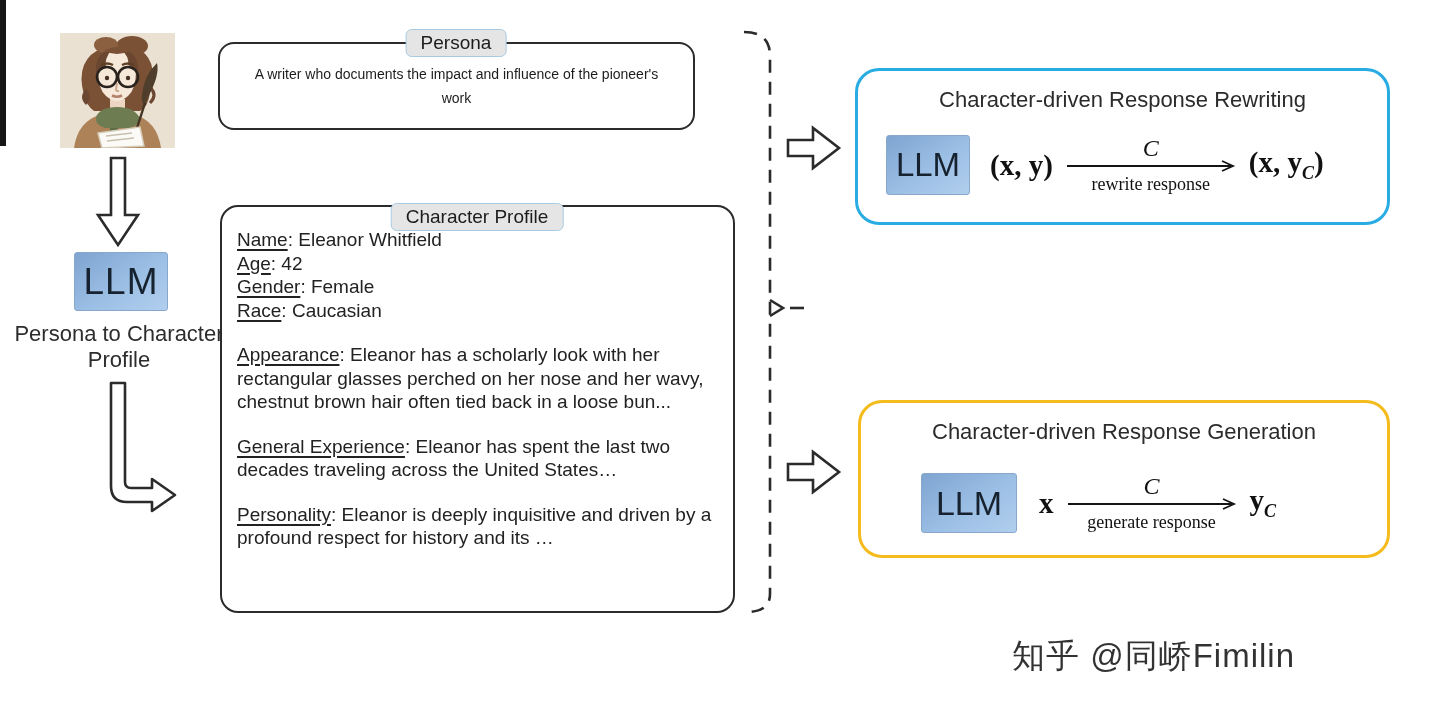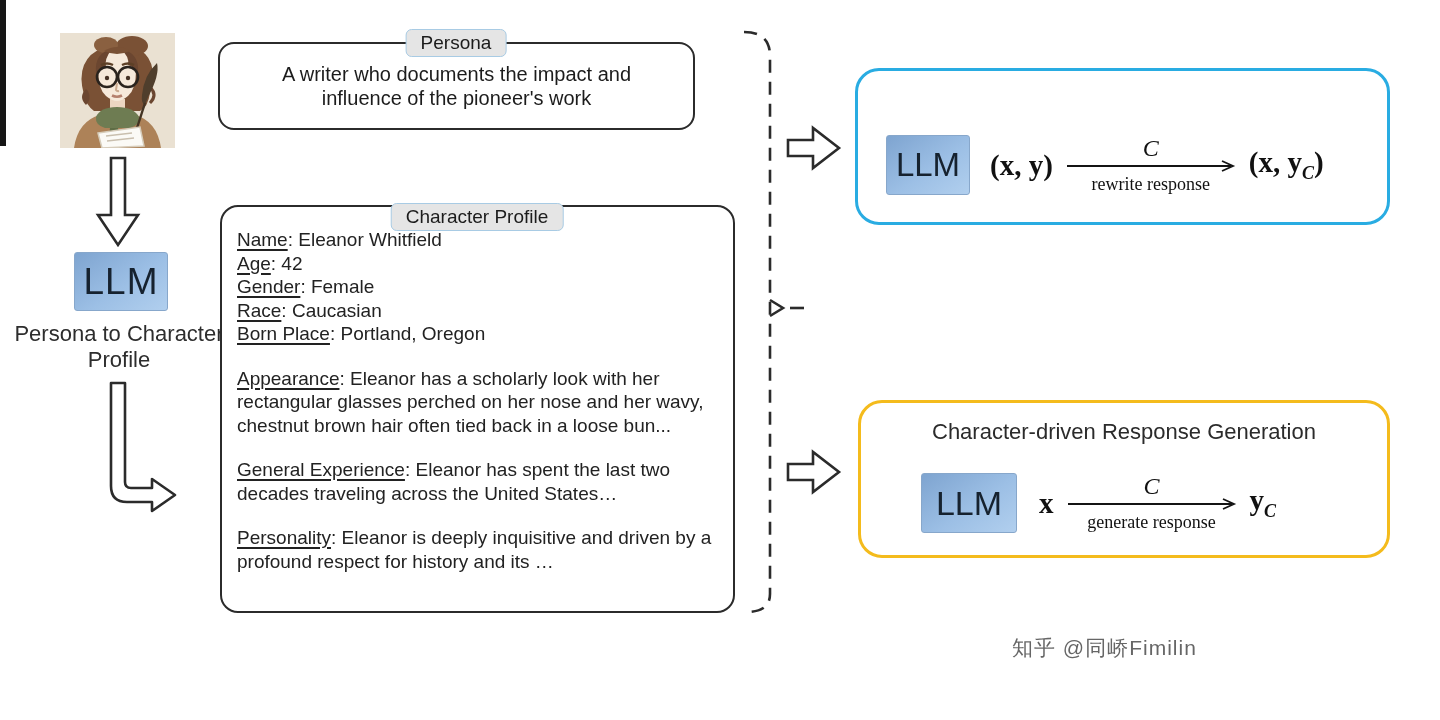--- a/index.html
+++ b/index.html
@@ -13,21 +13,21 @@
   .llm-box{background:linear-gradient(145deg,#7ea4d0 0%,#9cbfe5 55%,#b1cfee 100%);
            border:1px solid #87a7cb;border-radius:3px;display:flex;align-items:center;justify-content:center;
            color:#16222f;font-weight:500;}
   .llm-left{left:74px;top:252px;width:92px;height:57px;font-size:37px;letter-spacing:1px;}
   .persona-to{left:8px;top:321px;width:222px;text-align:center;font-size:22px;line-height:26px;color:#2d2d2d;}
 
   
   .outline-box{border:2.5px solid #2b2b2b;background:#fff;}
   .persona-box{left:218px;top:42px;width:477px;height:88px;border-radius:16px;
                display:flex;align-items:center;justify-content:center;text-align:center;
-               padding:0 26px;box-sizing:border-box;font-size:20px;line-height:24px;color:#1c1c1c;}
+               padding:0 26px;box-sizing:border-box;font-size:14px;line-height:24px;color:#1c1c1c;}
   .tab{background:#e5e5e5;border:1.5px solid #a8cbe4;border-radius:6px;padding:2px 14px;
        font-size:19px;color:#1c1c1c;white-space:nowrap;transform:translateX(-50%);z-index:3;}
   .persona-tab{left:456px;top:29px;}
   .cp-tab{left:477px;top:185px;margin-top:18px;}
   .cp-box{left:220px;top:205px;width:515px;height:408px;border-radius:18px;
           box-sizing:border-box;padding:21px 12px 0 15px;font-size:19px;line-height:23.5px;color:#222;}
   .cp-field{margin:0;}
   .cp-field.para{margin-top:21px;}
   .u{text-decoration:underline;text-underline-offset:3px;text-decoration-thickness:1.6px;}
 
@@ -45,21 +45,21 @@
   .f-generate{left:178px;top:52px;height:96px;}
   .f-end{font-size:29px;font-weight:bold;white-space:nowrap;}
   .f-end sub{font-style:italic;font-size:0.62em;}
   .f-mid{display:flex;flex-direction:column;align-items:center;margin:0 12px;}
   .f-over{font-style:italic;font-size:24px;line-height:22px;}
   .f-under{font-size:18px;line-height:20px;margin-top:1px;}
 
   
   .caption{left:28px;top:633px;width:1404px;font-family:"Liberation Serif",serif;
            font-size:26.5px;line-height:34px;color:#000;z-index:2;}
-  .watermark{left:1012px;top:634px;font-size:21px;color:#404040;opacity:0.8;letter-spacing:1px;
+  .watermark{left:1012px;top:634px;font-size:33px;color:#000000;opacity:0.8;letter-spacing:1px;
              z-index:1;white-space:nowrap;}
   svg{display:block;}
 </style>
 </head>
 <body>
 
 <div id="stage">
 
   <div class="abs edge-sliver"></div>
 
@@ -113,21 +113,20 @@
     <span>A writer who documents the impact and influence of the pioneer's work</span>
   </div>
   <div class="abs tab persona-tab">Persona</div>
 
   <div class="abs outline-box cp-box">
     <div>
         <p class="cp-field"><span class="u">Name</span>: Eleanor Whitfield</p>
         <p class="cp-field"><span class="u">Age</span>: 42</p>
         <p class="cp-field"><span class="u">Gender</span>: Female</p>
         <p class="cp-field"><span class="u">Race</span>: Caucasian</p>
-        <p class="cp-field"><span class="u">Born Place</span>: Portland, Oregon</p>
         <p class="cp-field para"><span class="u">Appearance</span>: Eleanor has a scholarly look with her rectangular glasses perched on her nose and her wavy, chestnut brown hair often tied back in a loose bun...</p>
         <p class="cp-field para"><span class="u">General Experience</span>: Eleanor has spent the last two decades traveling across the United States…</p>
         <p class="cp-field para"><span class="u">Personality</span>: Eleanor is deeply inquisitive and driven by a profound respect for history and its …</p>
       </div>
   </div>
   <div class="abs tab cp-tab">Character Profile</div>
 
   <svg class="abs" style="left:728px;top:18px;" width="92" height="606">
     <path d="M16,14 Q42,14 42,38 V576 Q42,594 18,594" fill="none" stroke="#2b2b2b" stroke-width="2.6" stroke-dasharray="13 9"></path>
     <path d="M42,282 L55,290 L42,298" fill="none" stroke="#2b2b2b" stroke-width="2.6"></path>
@@ -135,20 +134,21 @@
   </svg>
 
   <svg class="abs" style="left:786px;top:124px;" width="58" height="48">
     <path d="M2,16 H27 V4 L53,24 L27,44 V32 H2 Z" fill="#ffffff" stroke="#2b2b2b" stroke-width="2.6"></path>
   </svg>
   <svg class="abs" style="left:786px;top:448px;" width="58" height="48">
     <path d="M2,16 H27 V4 L53,24 L27,44 V32 H2 Z" fill="#ffffff" stroke="#2b2b2b" stroke-width="2.6"></path>
   </svg>
 
   <div class="abs proc-box rewrite-box">
+    <div class="proc-title">Character-driven Response Rewriting</div>
     <div class="abs llm-box llm-rewrite">
       <span>LLM</span>
     </div>
     <div class="formula f-rewrite">
       <span class="f-end">(x, y)</span>
       <span class="f-mid">
         <span class="f-over">C</span>
         <svg width="172" height="14">
           <path d="M2,7 H166" stroke="#141414" stroke-width="1.8" fill="none"></path>
           <path d="M157,2 L168,7 L157,12" stroke="#141414" stroke-width="1.8" fill="none"></path>

